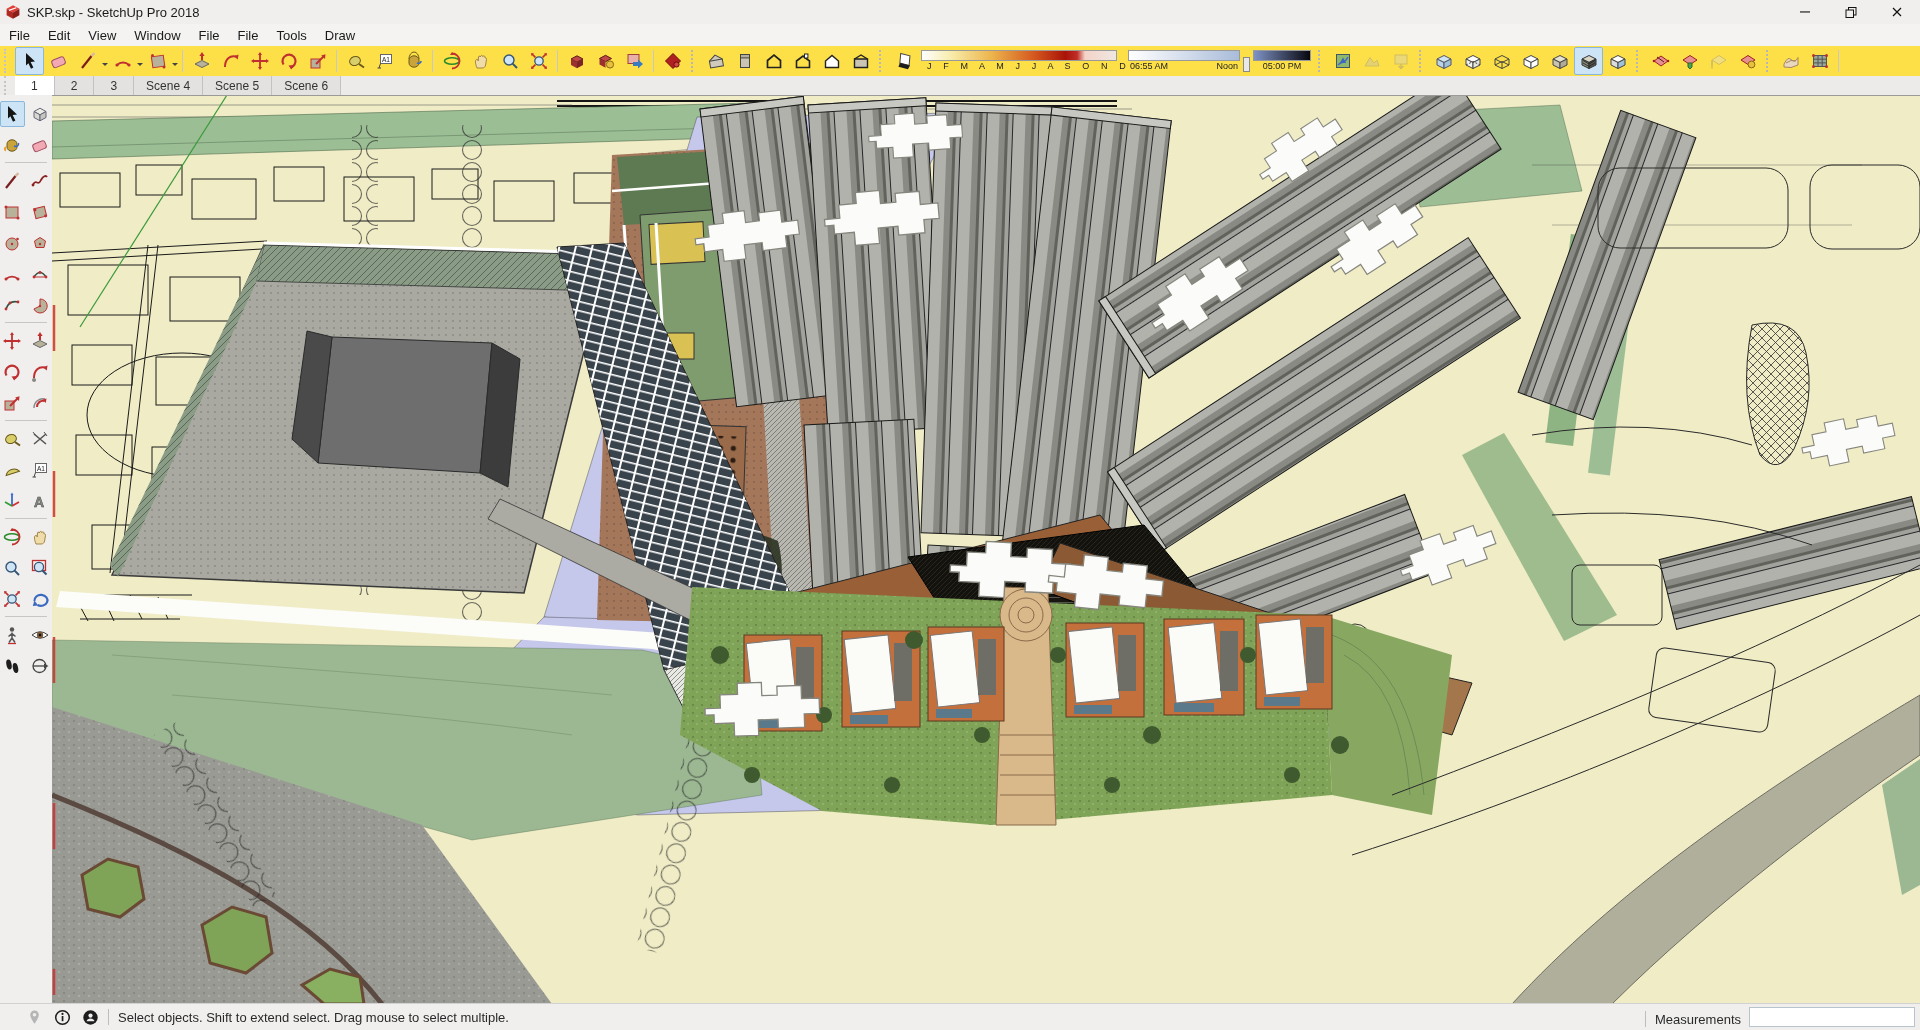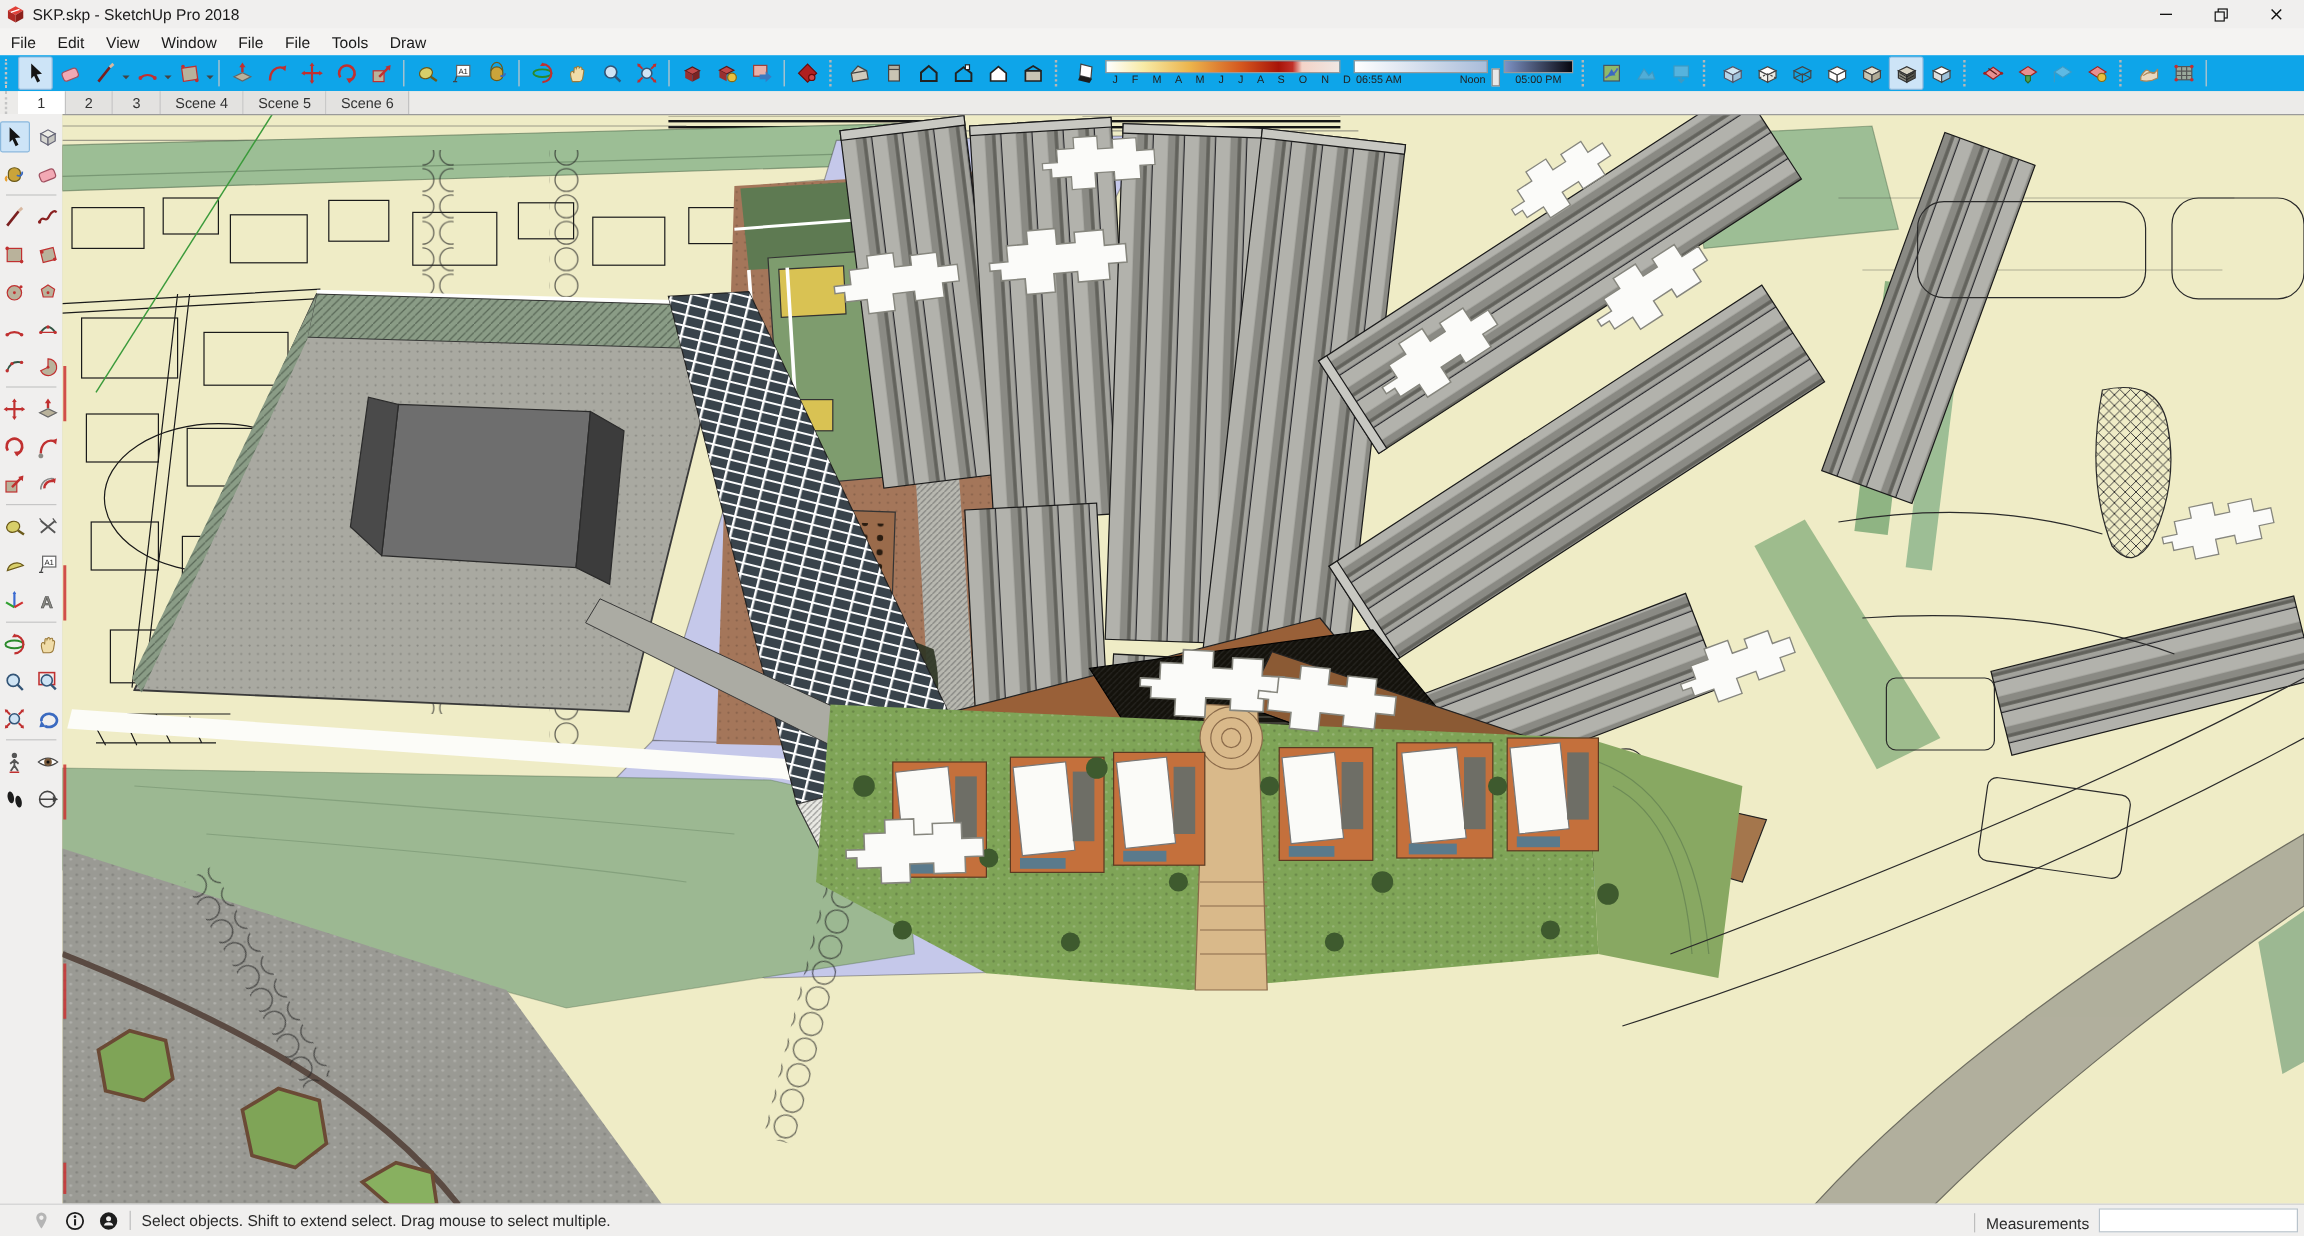--- a/index.html
+++ b/index.html
@@ -5,21 +5,21 @@
   html,body{margin:0;padding:0;width:1920px;height:1030px;overflow:hidden;
     font-family:"Liberation Sans",sans-serif;background:#fff;position:relative;}
   .titlebar{position:absolute;left:0;top:0;right:0;height:24px;background:#f0efee;
     display:flex;align-items:center;font-size:13px;color:#1a1a1a;}
   .titlebar .logo{width:16px;height:16px;margin:0 6px 0 5px;}
   .win-controls{margin-left:auto;display:flex;height:24px;}
   .win-btn{width:46px;height:24px;display:flex;align-items:center;justify-content:center;}
   .menubar{position:absolute;left:0;top:24px;right:0;height:22px;background:#f4f3f2;
     display:flex;align-items:center;font-size:13px;color:#1a1a1a;}
   .menu-item{padding:0 9px;height:22px;display:flex;align-items:center;}
-  .toolbar{position:absolute;left:0;top:46px;right:0;height:30px;background:#0ea5e9;
+  .toolbar{position:absolute;left:0;top:46px;right:0;height:30px;background:#fde047;
     border-bottom:1px solid #d9d9d9;display:flex;align-items:center;}
   .tb-btn{width:27px;height:26px;display:flex;align-items:center;justify-content:center;
     border:1px solid transparent;border-radius:2px;flex:none;}
   .tb-btn svg{width:20px;height:20px;display:block;}
   .tb-btn.active{background:#cde4f7;border-color:#8ab8dd;}
   .tb-btn.disabled{opacity:.38;filter:grayscale(1);}
   .sep{width:1px;height:22px;background:#c9c9c9;margin:0 4px;flex:none;}
   .dotsep{width:4px;height:22px;border-left:2px dotted #b7b7b7;margin:0 4px;flex:none;}
   .drag-dots{width:6px;height:24px;border-left:2px dotted #c4c4c4;margin:0 3px 0 4px;flex:none;}
   .caret{width:0;height:0;border:3px solid transparent;border-top-color:#444;margin:10px 0 0 0;flex:none;}

